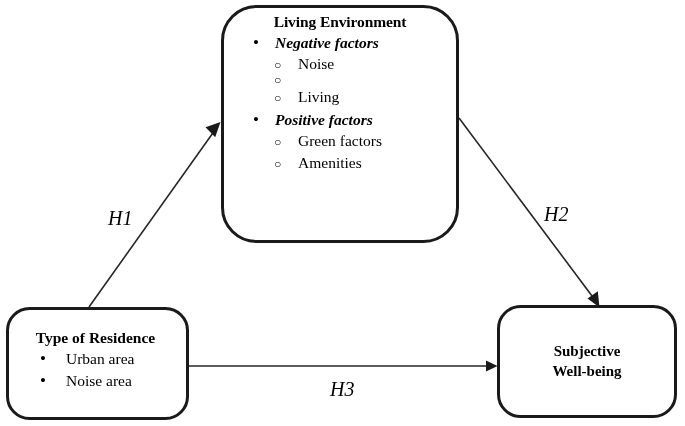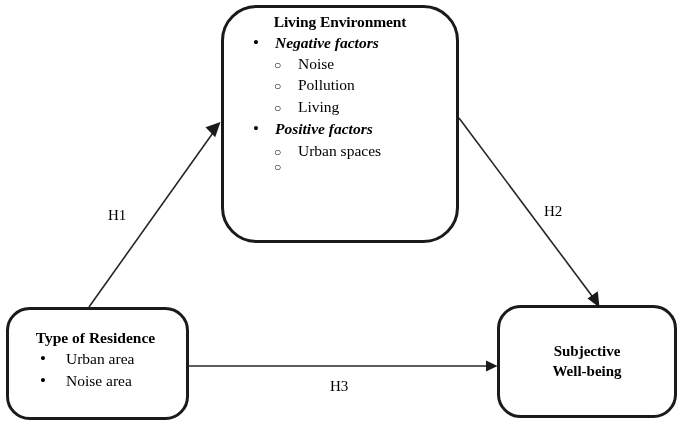--- a/index.html
+++ b/index.html
@@ -146,21 +146,22 @@
     align-items: center;
     justify-content: center;
   }
   #node-subjective-wellbeing .box-title {
     font-size: 15px;
     line-height: 1.3;
   }
   
   .edge-label {
     position: absolute;
-    font-size: 15px;
+    font-style: italic;
+    font-size: 20px;
     line-height: 1;
     white-space: nowrap;
   }
   #label-h1 { left: 108px; top: 208px; }
   #label-h2 { left: 544px; top: 204px; }
   #label-h3 { left: 330px; top: 379px; text-align: right; }
 </style>
 </head>
 <body>
 
@@ -195,41 +196,41 @@
           <span class="marker-dot">•</span>
           <span>Negative factors</span>
         </div>
         <ul class="sub-list">
           <li class="sub-item">
             <span class="marker-ring">○</span>
             <span>Noise</span>
           </li>
           <li class="sub-item">
             <span class="marker-ring">○</span>
-            <span>Pollution</span>
           </li>
           <li class="sub-item">
             <span class="marker-ring">○</span>
             <span>Living</span>
           </li>
         </ul>
       </li>
 
       <li class="factor-group">
         <div class="factor-head">
           <span class="marker-dot">•</span>
           <span>Positive factors</span>
         </div>
         <ul class="sub-list">
           <li class="sub-item">
             <span class="marker-ring">○</span>
-            <span>Urban spaces</span>
-          </li>
-          <li class="sub-item">
-            <span class="marker-ring">○</span>
+            <span>Green factors</span>
+          </li>
+          <li class="sub-item">
+            <span class="marker-ring">○</span>
+            <span>Amenities</span>
           </li>
         </ul>
       </li>
     </ul>
   </div>
 
   <div class="node-text" id="node-type-of-residence">
     <div class="box-title">Type of Residence</div>
     <ul class="residence-list">
       <li class="residence-item">

